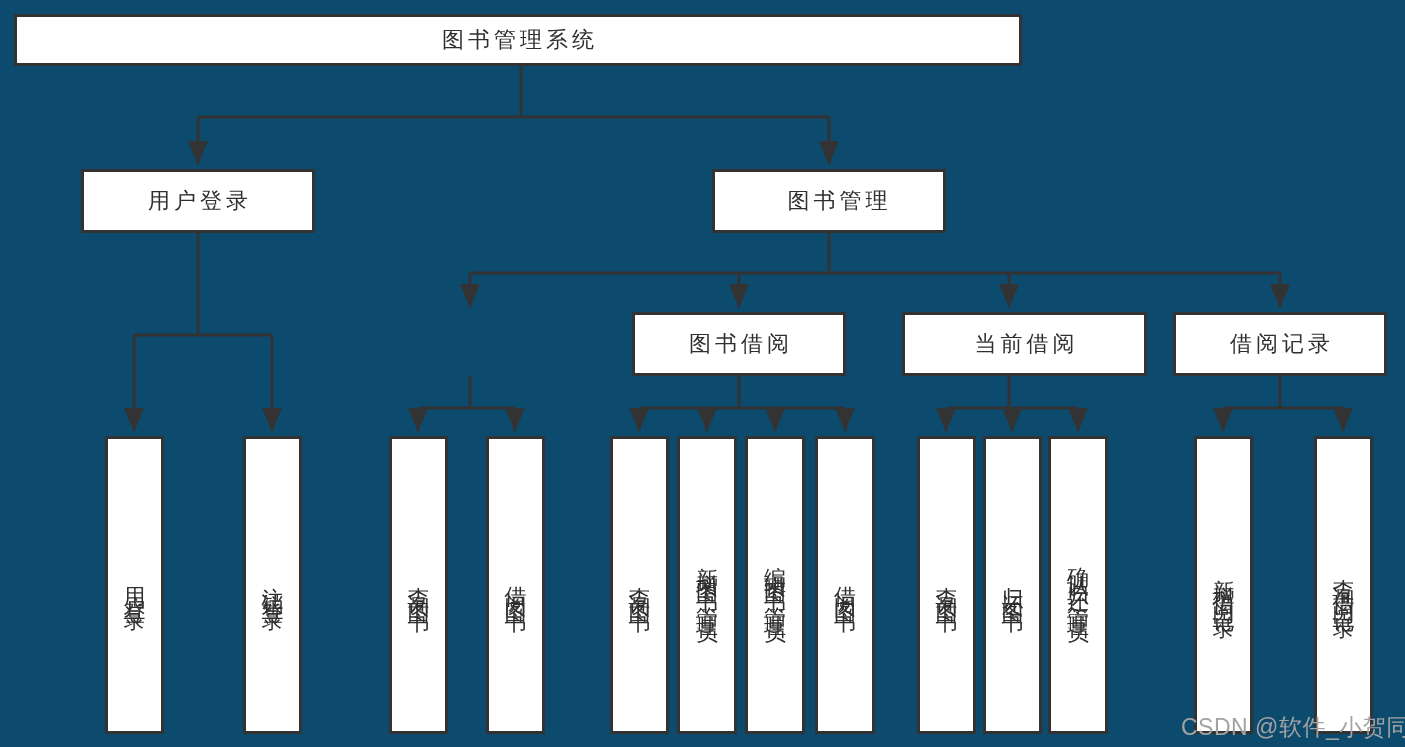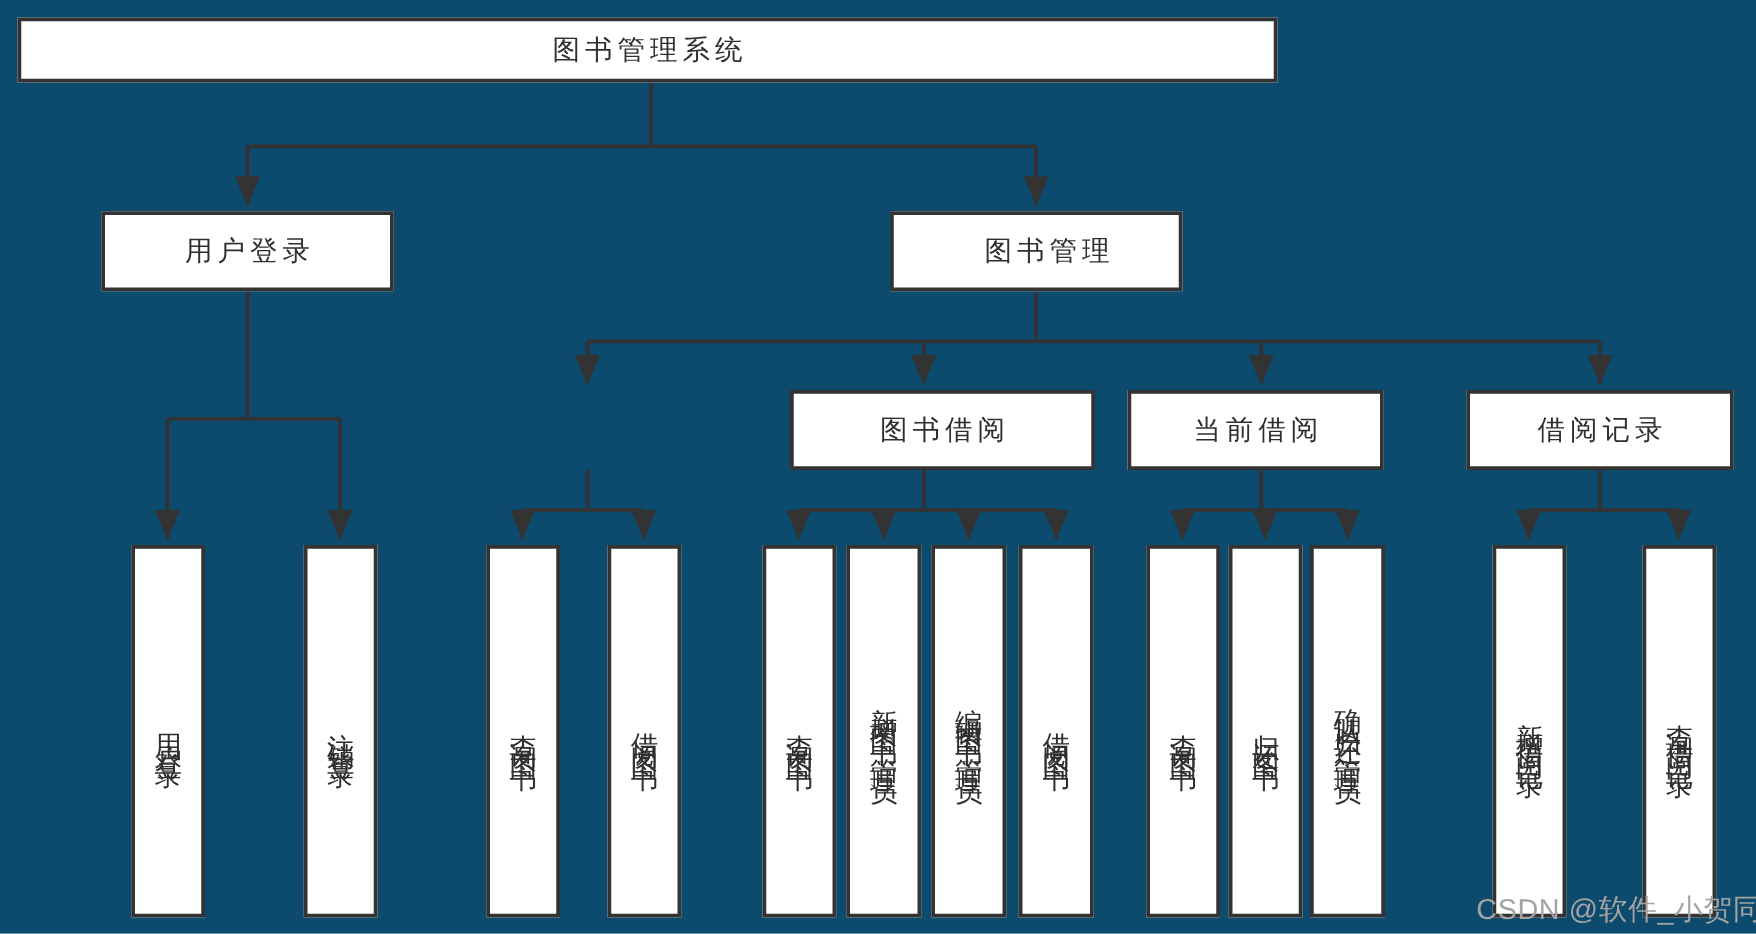--- a/index.html
+++ b/index.html
@@ -121,22 +121,22 @@
       <path d="M1223,408 V431" marker-end="url(#arrow)"></path>
       <path d="M1343,408 V431" marker-end="url(#arrow)"></path>
     </g>
   </svg>
 
   <div class="hbox" style="left:14px; top:14px; width:1008px; height:52px;">图书管理系统</div>
 
   <div class="hbox" style="left:81px; top:169px; width:234px; height:64px;">用户登录</div>
   <div class="hbox" style="left:712px; top:169px; width:234px; height:64px;padding-left:17px;">图书管理</div>
 
-  <div class="hbox" style="left:632px; top:312px; width:244px; height:64px;">图书借阅</div>
-  <div class="hbox" style="left:902px; top:312px; width:205px; height:64px;">当前借阅</div>
+  <div class="hbox" style="left:632px; top:312px; width:214px; height:64px;">图书借阅</div>
+  <div class="hbox" style="left:902px; top:312px; width:245px; height:64px;">当前借阅</div>
   <div class="hbox" style="left:1173px; top:312px; width:214px; height:64px;">借阅记录</div>
 
   <div class="vbox" style="left:105px; width:59px;">
     <span>用户登录</span>
   </div>
   <div class="vbox" style="left:243px; width:59px;">
     <span>注销登录</span>
   </div>
 
   <div class="vbox" style="left:389px; width:59px;">

